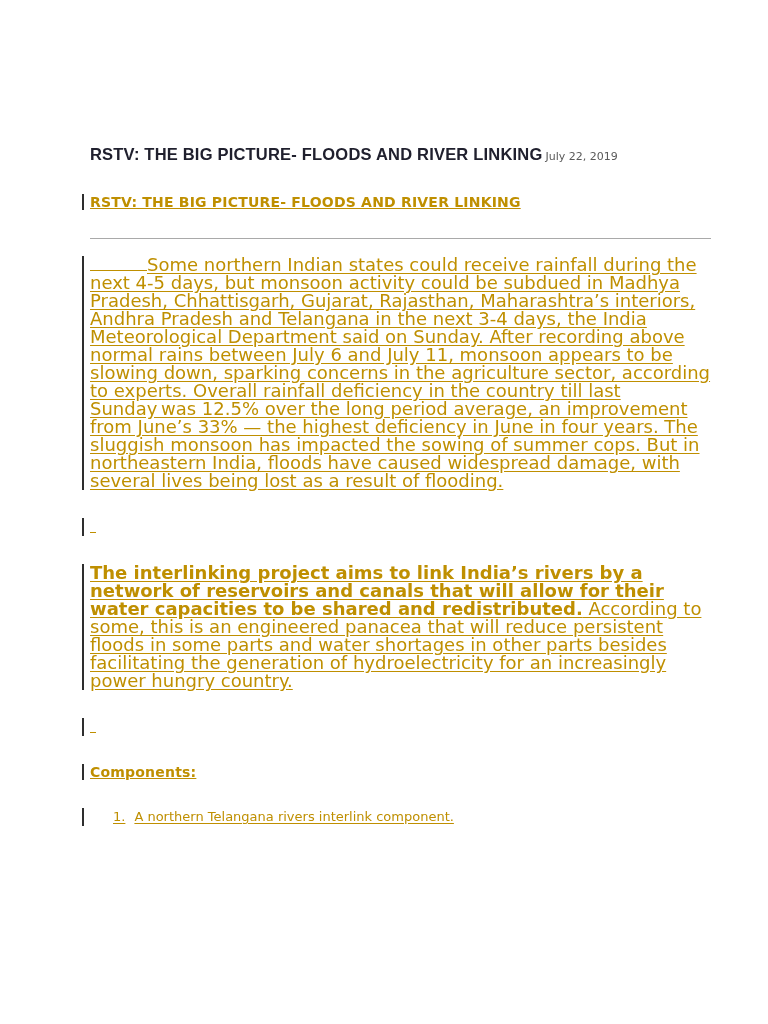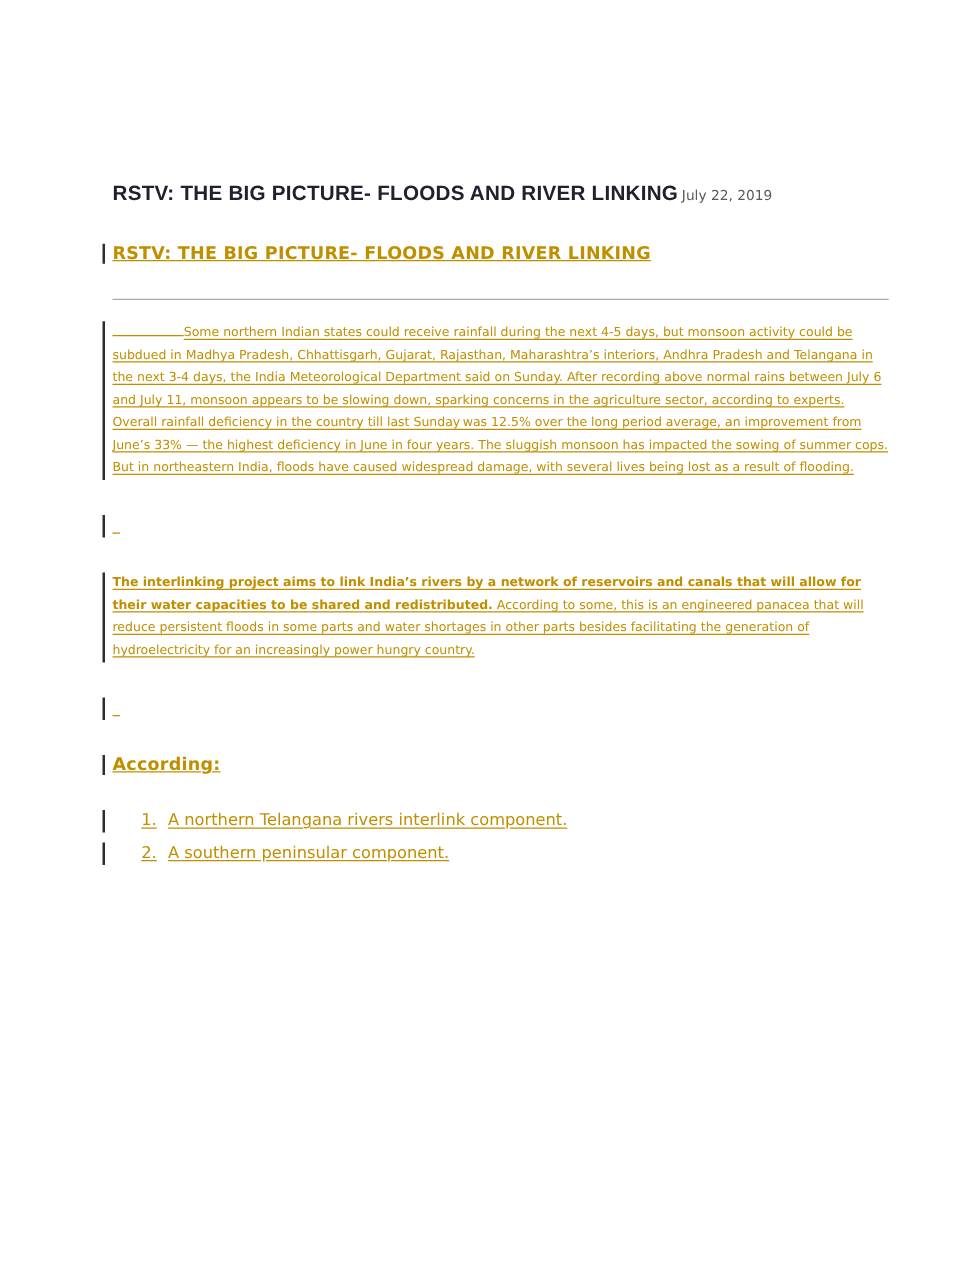--- a/index.html
+++ b/index.html
@@ -46,21 +46,21 @@
   }
 
   .heading-gold {
     font-size: 14px;
     font-weight: bold;
     text-decoration: underline;
     letter-spacing: 0.2px;
   }
 
   .para {
-    font-size: 10px;
+    font-size: 18px;
     line-height: 18px;
     text-decoration: underline;
     text-underline-offset: 2px;
   }
   .para strong { font-weight: bold; }
 
   .divider {
     border: none;
     border-top: 1px solid #a9a9a9;
     margin: 0 0 17px 8px;
@@ -127,26 +127,23 @@
 
   <div class="block para">
     <strong>The interlinking project aims to link India’s rivers by a network of reservoirs and canals that will allow for their water capacities to be shared and redistributed.</strong><span> According to some, this is an engineered panacea that will reduce persistent floods in some parts and water shortages in other parts besides facilitating the generation of hydroelectricity for an increasingly power hungry country.</span>
   </div>
 
   <div class="block empty-line">
     <span class="blank-mark"></span>
   </div>
 
   <div class="block heading-gold">
-    <span>According:</span>
+    <span>Components:</span>
   </div>
 
 
   <ol class="doc-list">
     <li class="block list-item">
       <span class="num">1.</span><span>A northern Telangana rivers interlink component.</span>
     </li>
-    <li class="block list-item">
-      <span class="num">2.</span><span>A southern peninsular component.</span>
-    </li>
   </ol>
 
 </div>
 
 </body></html>

